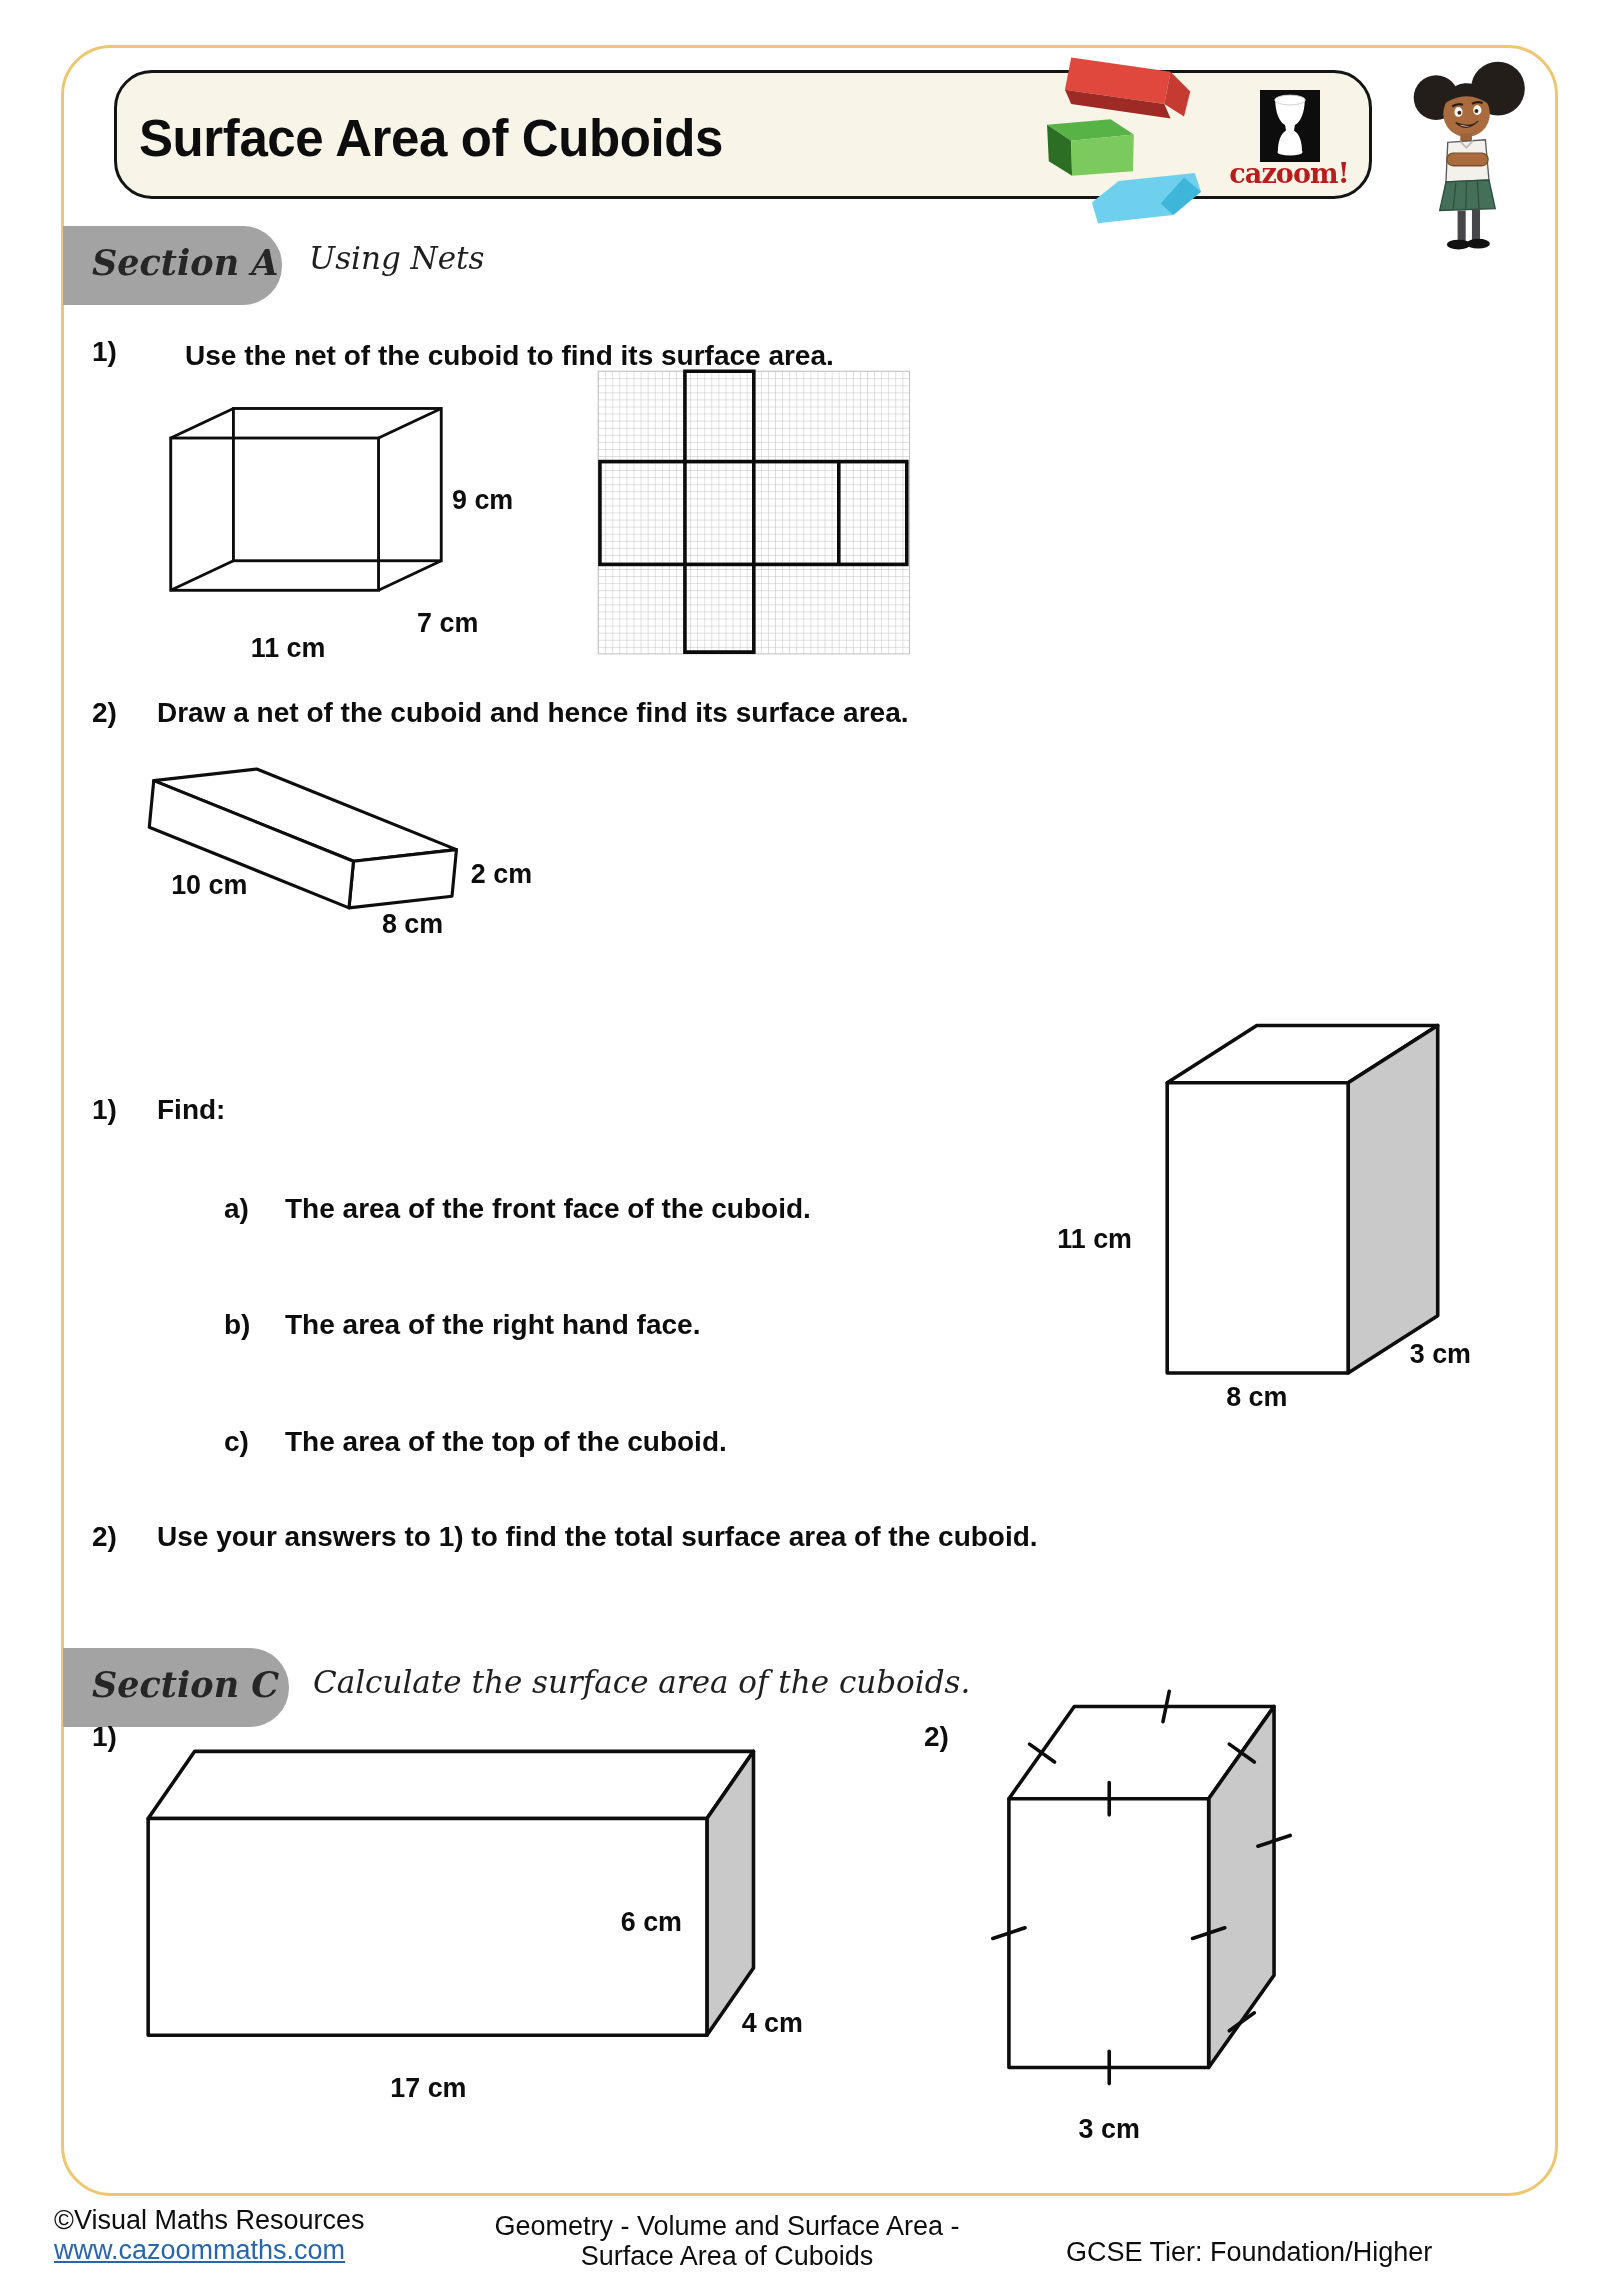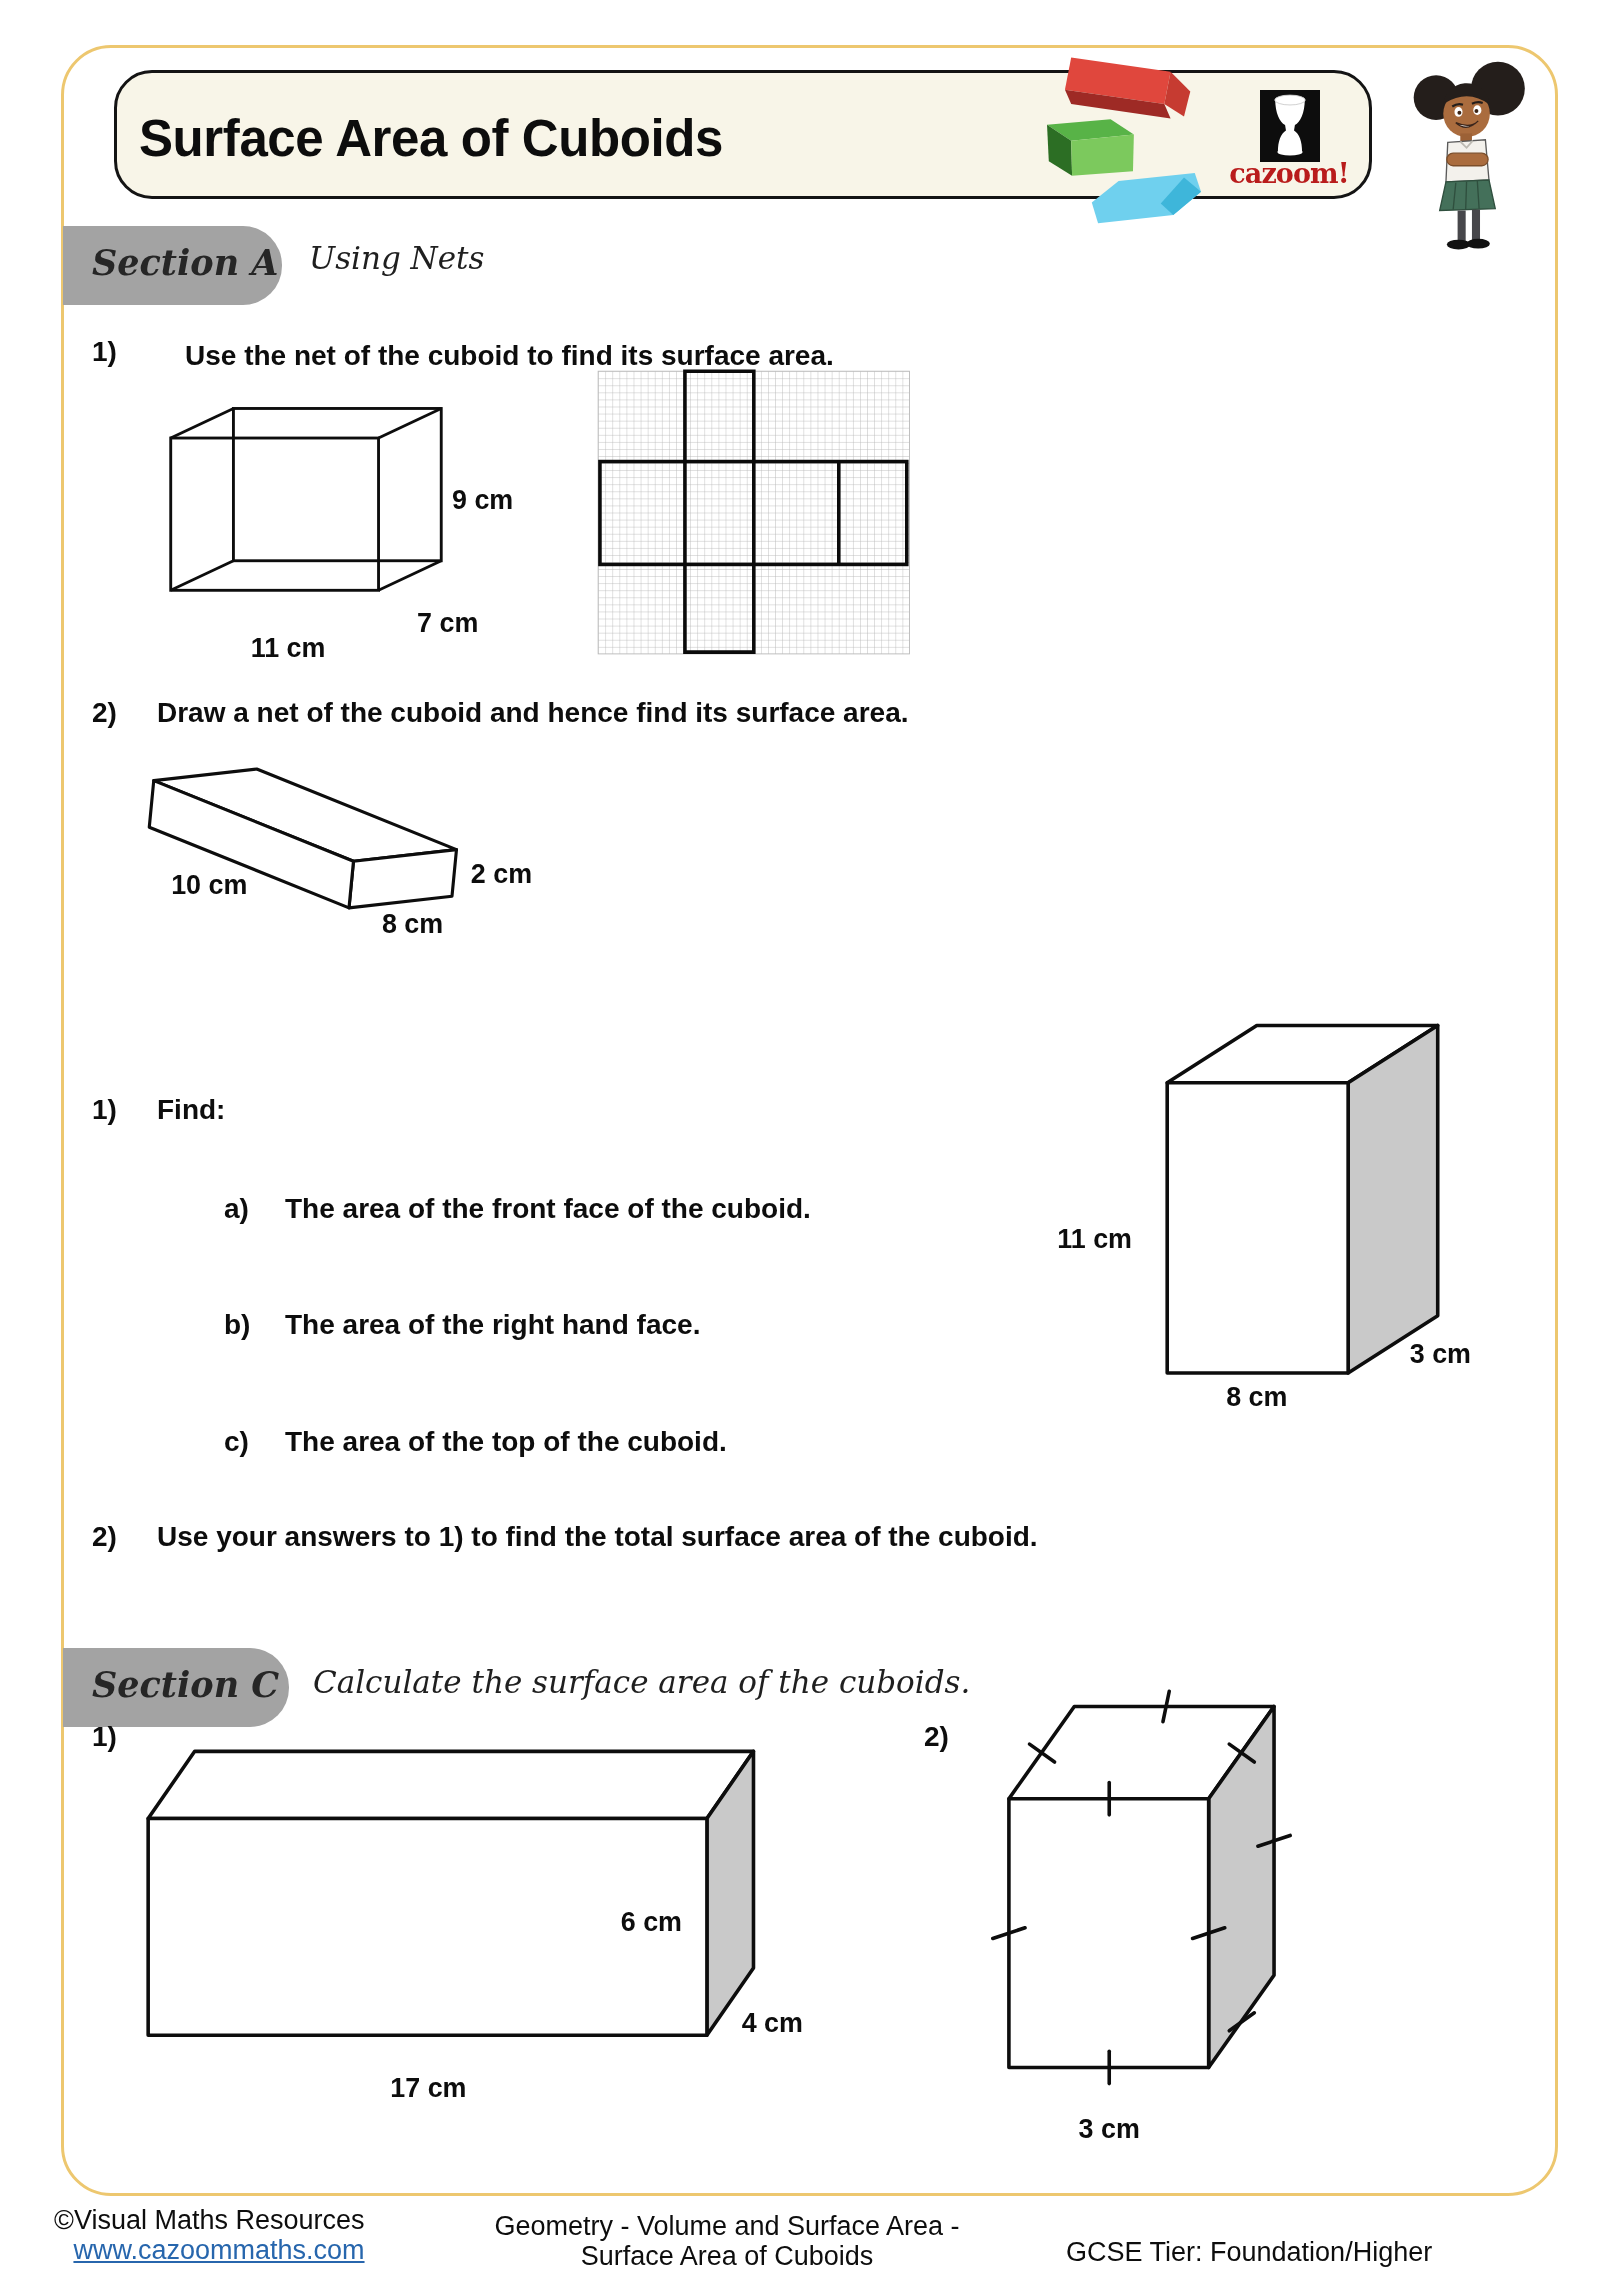--- a/index.html
+++ b/index.html
@@ -17,21 +17,21 @@
   .section-label{position:absolute;left:63px;background:#a3a3a3;height:79px;
         border-radius:0 39px 39px 0;}
   .section-label span{position:absolute;left:29px;top:16px;
         font-family:"DejaVu Serif",serif;font-style:italic;font-weight:bold;font-size:35px;color:#262626;white-space:nowrap;}
   .section-sub{position:absolute;font-family:"DejaVu Serif",serif;font-style:italic;
         font-size:31px;color:#1f1f1f;white-space:nowrap;}
   .qline{position:absolute;font-weight:bold;font-size:28px;white-space:nowrap;color:#0d0d0d;}
   .qnum{position:absolute;font-weight:bold;font-size:28px;color:#0d0d0d;}
   svg{position:absolute;overflow:visible;}
   svg text{font-family:"Liberation Sans",sans-serif;font-weight:bold;font-size:30px;fill:#0d0d0d;}
-  .footer-left{position:absolute;left:54px;top:2205px;font-size:27px;line-height:30px;text-align:right;}
+  .footer-left{position:absolute;left:54px;top:2205px;font-size:27px;line-height:30px;}
   .footer-left a{color:#2766ad;text-decoration:underline;}
   .footer-center{position:absolute;left:412px;top:2205px;width:630px;text-align:center;
         font-size:27px;line-height:30px;margin-top:6px;}
   .footer-right{position:absolute;left:1066px;top:2237px;font-size:27px;}
 </style>
 </head>
 <body>
 
 <div class="page">
 

